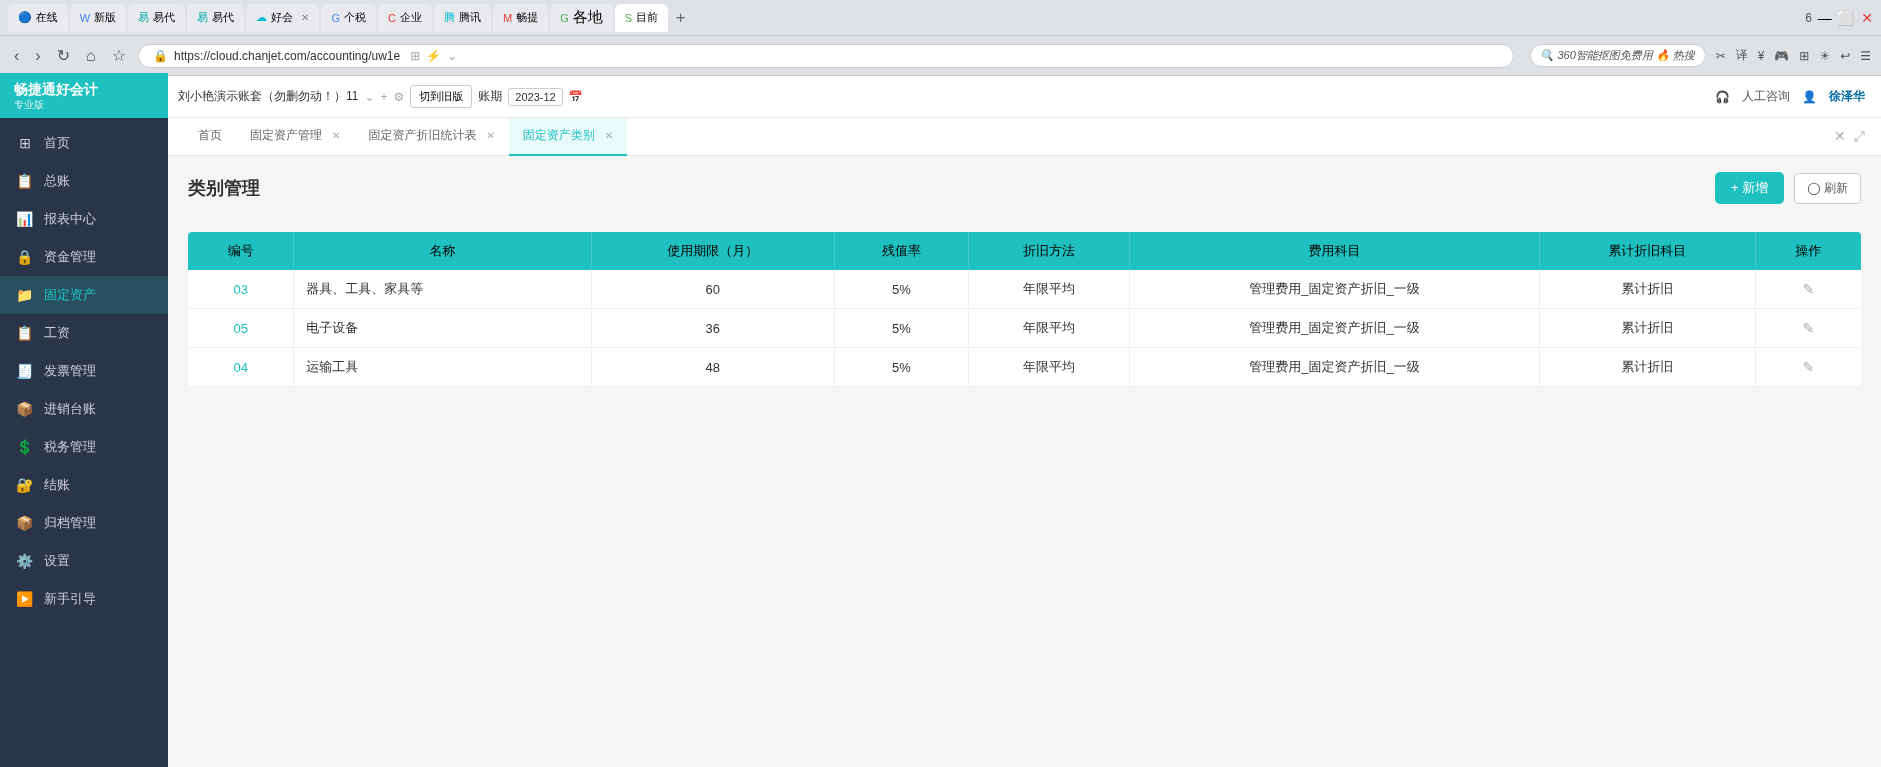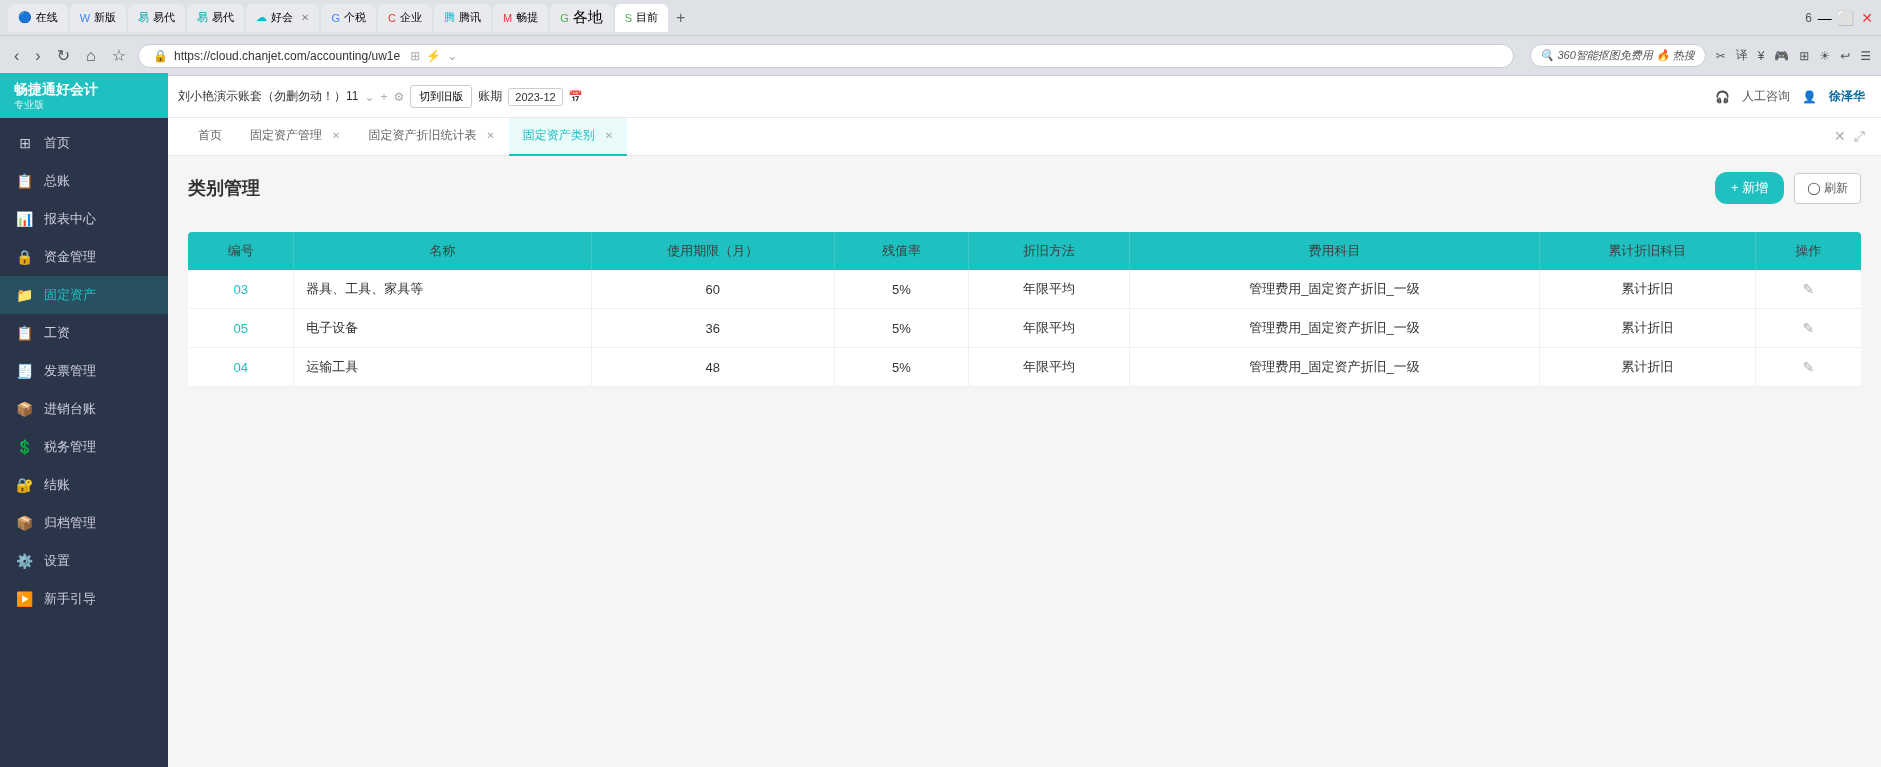--- a/index.html
+++ b/index.html
@@ -142,21 +142,21 @@
     .tab-actions { margin-left: auto; display: flex; gap: 8px; font-size: 14px; color: #aaa; }
 
     
     .main-content { flex: 1; padding: 16px 20px; overflow: auto; }
     .page-title { font-size: 18px; font-weight: bold; color: #333; margin-bottom: 14px; }
     .toolbar { display: flex; justify-content: flex-end; align-items: center; gap: 10px; margin-bottom: 14px; }
     .btn-add {
       background: #1ec0c0;
       color: #fff;
       border: none;
-      border-radius: 12px;
+      border-radius: 5px;
       padding: 7px 16px;
       font-size: 13px;
       cursor: pointer;
       display: flex;
       align-items: center;
       gap: 4px;
     }
     .btn-refresh {
       background: #fff;
       color: #555;
@@ -165,21 +165,21 @@
       padding: 6px 12px;
       font-size: 12px;
       cursor: pointer;
       display: flex;
       align-items: center;
       gap: 4px;
     }
 
     
     .data-table { width: 100%; border-collapse: collapse; background: #fff; border-radius: 4px; overflow: hidden; }
-    .data-table thead tr { background: #1ec0c0; color: #404040; }
+    .data-table thead tr { background: #1ec0c0; color: #000000; }
     .data-table th {
       padding: 10px 12px;
       font-size: 13px;
       font-weight: normal;
       text-align: center;
       border-right: 1px solid rgba(255,255,255,0.15);
     }
     .data-table th:last-child { border-right: none; }
     .data-table tbody tr { border-bottom: 1px solid #f0f0f0; }
     .data-table td {

